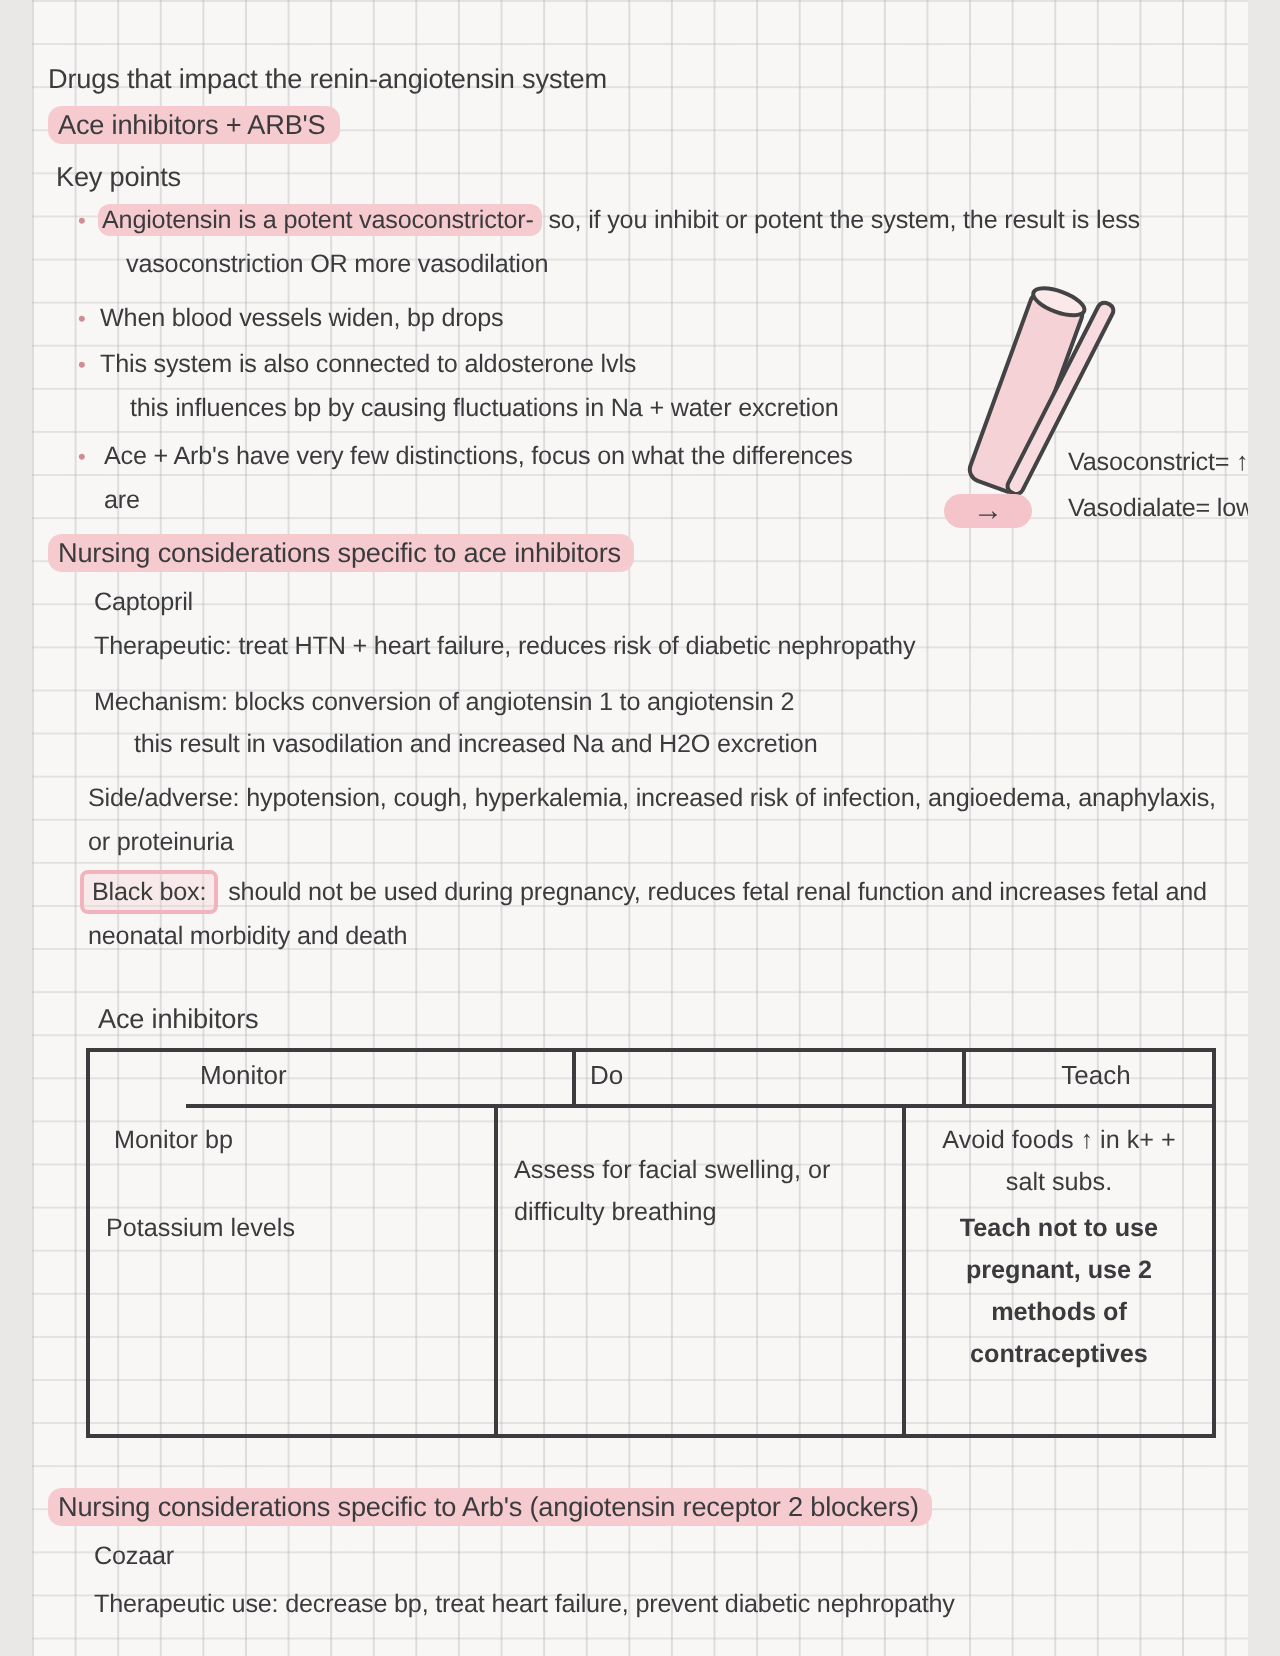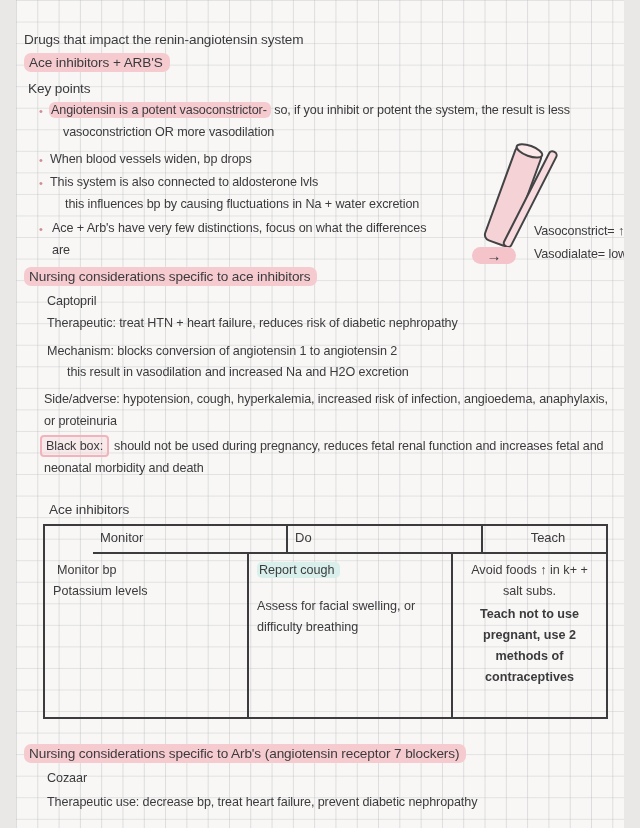--- a/index.html
+++ b/index.html
@@ -25,21 +25,21 @@
   .boxed{display:inline-block;border:2px solid #f2b4bc;background:rgba(247,205,210,0.30);border-radius:4px;padding:0 4px;margin-right:5px;}
   
   .ntable{position:absolute;left:27px;top:524px;width:561px;height:191px;border:2px solid #3c3c3e;display:flex;flex-direction:column;}
   .thead{display:flex;height:26px;border-bottom:2px solid #3c3c3e;flex:none;margin-left:48px;}
   .tbody{display:flex;flex:1;min-height:0;}
   .c1{width:186px;border-right:2px solid #3c3c3e;flex:none;}
   .c2{width:186px;border-right:2px solid #3c3c3e;flex:none;}
   .c3{flex:1;text-align:center;}
   .th{padding:4px 0 0 7px;font-size:13px;}
   .td{padding:6px 8px 0 8px;font-size:12.6px;line-height:21px;}
-  .cell-gap1{}
+  .cell-gap1{margin-top:23px;}
   .cell-gap2{margin-top:15px;}
   .cell-gap3{margin-top:2px;font-weight:bold;}
   .wrap{white-space:normal;}
   .m-indent{margin-left:4px;}
   
   #vessels{position:absolute;left:440px;top:138px;width:120px;height:130px;}
   .arrow-hl{position:absolute;left:456px;top:247px;width:44px;height:17px;background:#f5c3ca;border-radius:9px;display:flex;align-items:center;justify-content:center;font-size:15px;color:#3b3b3d;line-height:1;}
 </style>
 </head>
 <body>
@@ -96,27 +96,26 @@
       <div class="th c1">Monitor</div>
       <div class="th c2">Do</div>
       <div class="th c3">Teach</div>
     </div>
     <div class="tbody">
       <div class="td c1">
         <div class="m-indent">Monitor bp</div>
         <div class="cell-gap1">Potassium levels</div>
       </div>
       <div class="td c2">
-        <div><span class="hl-cyan">Report cough</span></div>
         <div class="cell-gap2 wrap">Assess for facial swelling, or difficulty breathing</div>
       </div>
       <div class="td c3">
         <div class="wrap">Avoid foods ↑ in k+ + salt subs.</div>
         <div class="cell-gap3 wrap">Teach not to use pregnant, use 2 methods of contraceptives</div>
       </div>
     </div>
   </div>
 
-  <div class="ln h1" style="left:8px;top:745px"><span class="hl-pink">Nursing considerations specific to Arb's (angiotensin receptor 7 blockers)</span></div>
+  <div class="ln h1" style="left:8px;top:745px"><span class="hl-pink">Nursing considerations specific to Arb's (angiotensin receptor 2 blockers)</span></div>
   <div class="ln" style="left:31px;top:769px">Cozaar</div>
   <div class="ln" style="left:31px;top:793px">Therapeutic use: decrease bp, treat heart failure, prevent diabetic nephropathy</div>
 
 </div>
 
 </body></html>

